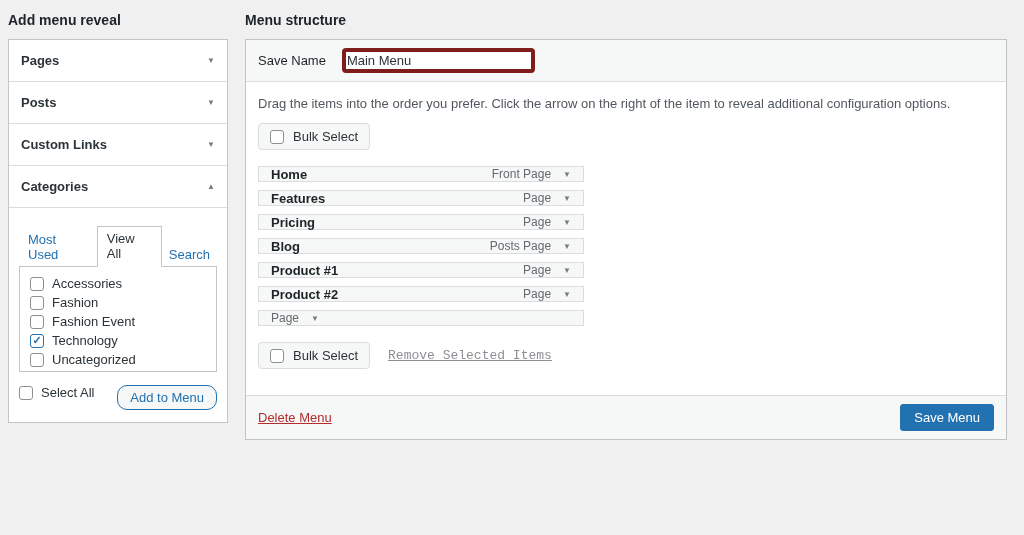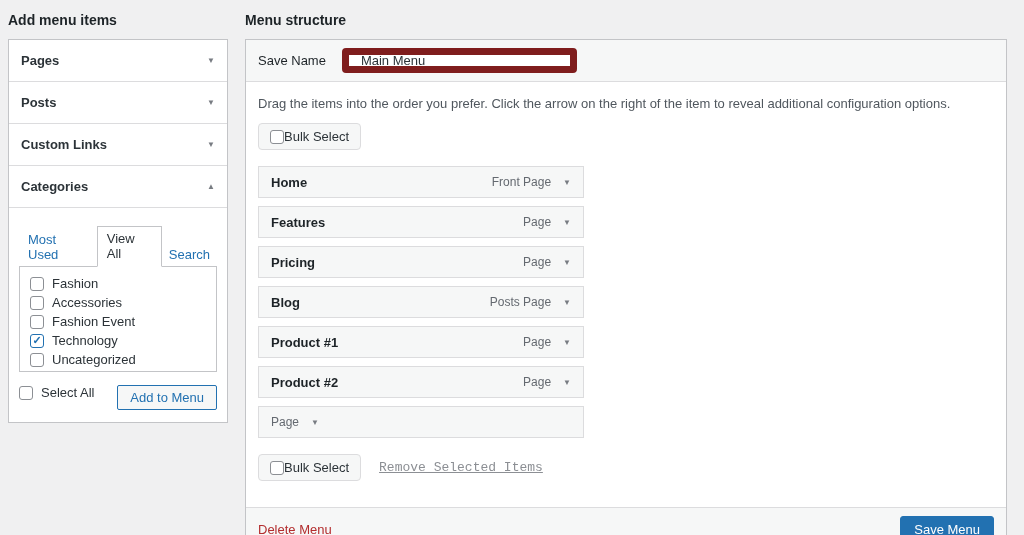--- a/index.html
+++ b/index.html
@@ -34,42 +34,42 @@
     border:1px solid #8c8f94; border-radius:3px;
     display:inline-flex; align-items:center; justify-content:center;
   }
   .checkbox .check { display:none; color:#2271b1; font-size:11px; font-weight:bold; line-height:1; }
   .checkbox.checked { border-color:#2271b1; }
   .checkbox.checked .check { display:block; }
   .select-row { display:flex; justify-content:space-between; align-items:flex-start; margin-top:13px; }
   .select-all { display:flex; align-items:center; gap:8px; color:#2c3338; cursor:pointer; }
   .btn-secondary {
     background:#f6f7f7; border:1px solid #2271b1; color:#2271b1;
-    border-radius:2px; padding:4px 12px; font:inherit; cursor:pointer;
+    border-radius:10px; padding:4px 12px; font:inherit; cursor:pointer;
   }
 
   
   .right-panel { position:absolute; left:245px; top:12px; width:762px; }
   .menu-card { background:#fff; border:1px solid #c3c4c7; }
   .menu-header { background:#f6f7f7; border-bottom:1px solid #dcdcde; padding:8px 12px; display:flex; align-items:center; }
   .menu-name-label { margin-right:16px; color:#1d2327; }
   .menu-name-input {
-    width:235px; height:25px; background:#fff; border:7px solid #7f1d1d;
-    border-radius:4px; padding:0 12px; font:inherit; color:#2c3338;
+    width:193px; height:25px; background:#fff; border:4px solid #7f1d1d;
+    border-radius:4px; padding:0 1px; font:inherit; color:#2c3338;
   }
   .menu-body { padding:12px 12px 12px; }
   .instructions { color:#50575e; margin:2px 0 12px; }
   .bulk-btn {
-    display:inline-flex; align-items:center; 
+    display:inline-flex; align-items:center; gap:9px;
     background:#f6f7f7; border:1px solid #dcdcde; border-radius:4px;
     padding:5px 11px; color:#2c3338; font:inherit; cursor:pointer;
   }
   .menu-items { margin-top:16px; width:326px; }
   .menu-item {
-    height:32px; background:#f6f7f7; border:1px solid #dcdcde;
+    height:16px; background:#f6f7f7; border:1px solid #dcdcde;
     display:flex; align-items:center; padding:0 12px; margin-bottom:8px; cursor:move;
   }
   .mi-label { font-weight:bold; color:#1d2327; flex:1; }
   .mi-type { color:#646970; font-size:12px; margin-right:12px; }
   .mi-arrow { color:#787c82; font-size:8px; cursor:pointer; }
   .bottom-controls { display:flex; align-items:center; gap:18px; margin-top:16px; }
   .remove-link { color:#8c8f94; text-decoration:underline; cursor:pointer;font-family:Liberation Mono, monospace; }
   .menu-footer {
     margin-top:14px; border-top:1px solid #dcdcde; background:#f6f7f7;
     padding:8px 12px; display:flex; justify-content:space-between; align-items:center;
@@ -77,21 +77,21 @@
   .delete-link { color:#b32d2e; text-decoration:underline; cursor:pointer; }
   .btn-primary {
     background:#2271b1; border:1px solid #2271b1; color:#fff;
     border-radius:3px; padding:5px 13px; font:inherit; cursor:pointer;
   }
 </style>
 </head>
 <body>
 
 <div class="left-panel">
-  <h2>Add menu items</h2>
+  <h2>Add menu reveal</h2>
 
   <div class="accordion">
 
     <div>
 
         <div class="acc-row">
           <span>Pages</span>
           <span class="arrow">▼</span>
         </div>
 
@@ -115,26 +115,26 @@
       <div class="tabs">
         <span class="tab-link">Most Used</span>
         <span class="tab-active">View All</span>
         <span class="tab-link">Search</span>
       </div>
 
       <div class="cat-list">
 
           <div class="cat-item">
             <span class="checkbox"></span>
+            <span>Accessories</span>
+          </div>
+
+          <div class="cat-item">
+            <span class="checkbox"></span>
             <span>Fashion</span>
-          </div>
-
-          <div class="cat-item">
-            <span class="checkbox"></span>
-            <span>Accessories</span>
           </div>
 
           <div class="cat-item">
             <span class="checkbox"></span>
             <span>Fashion Event</span>
           </div>
 
           <div class="cat-item">
             <span class="checkbox checked">
               <span class="check">✓</span>

